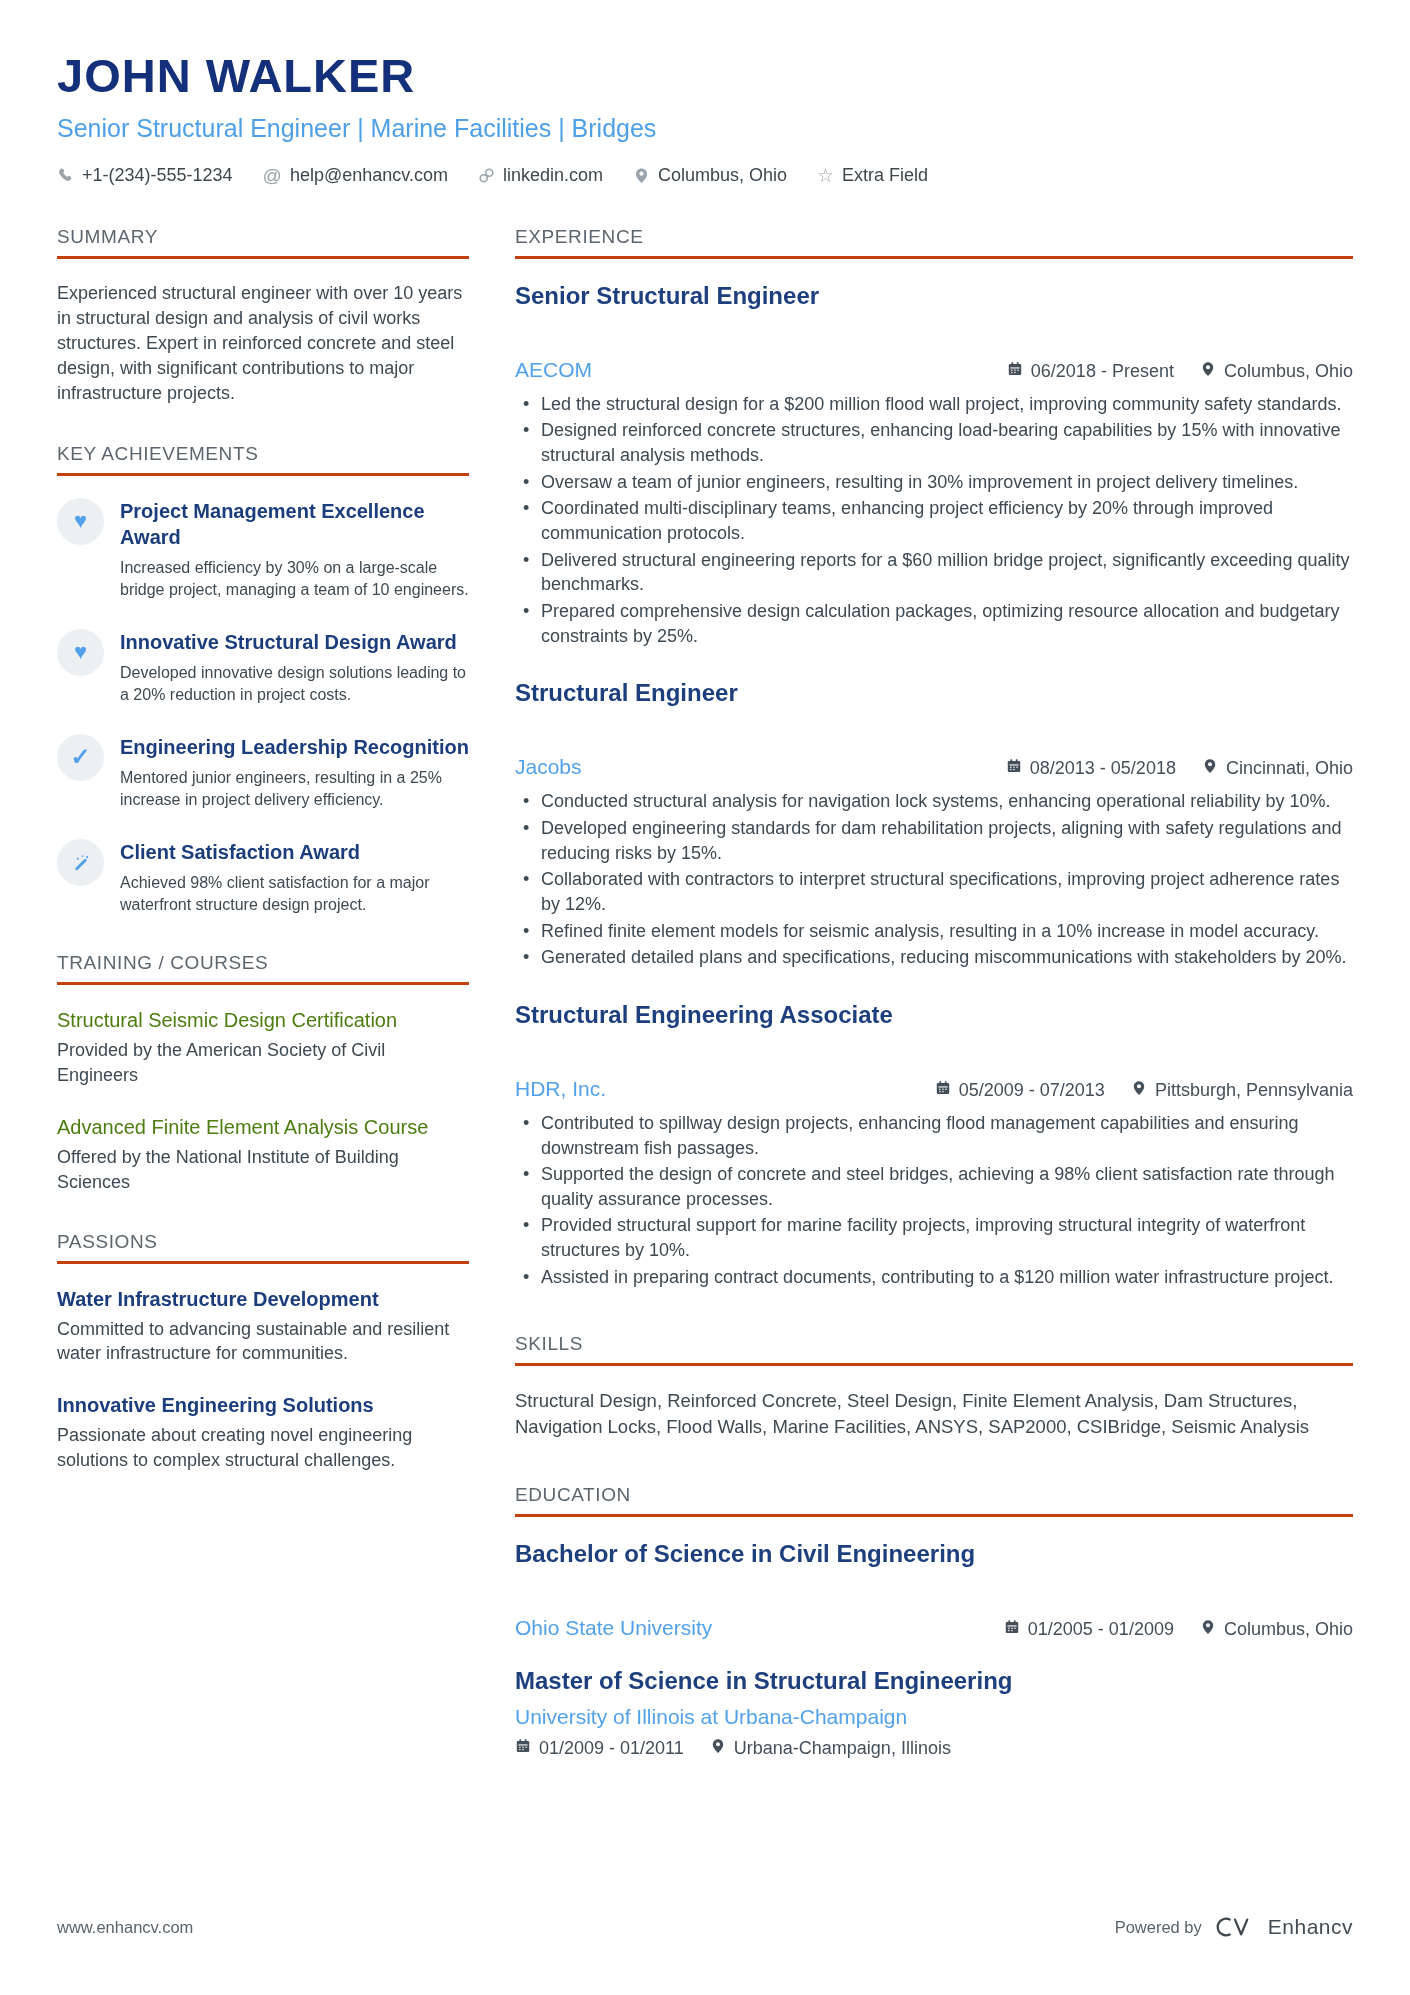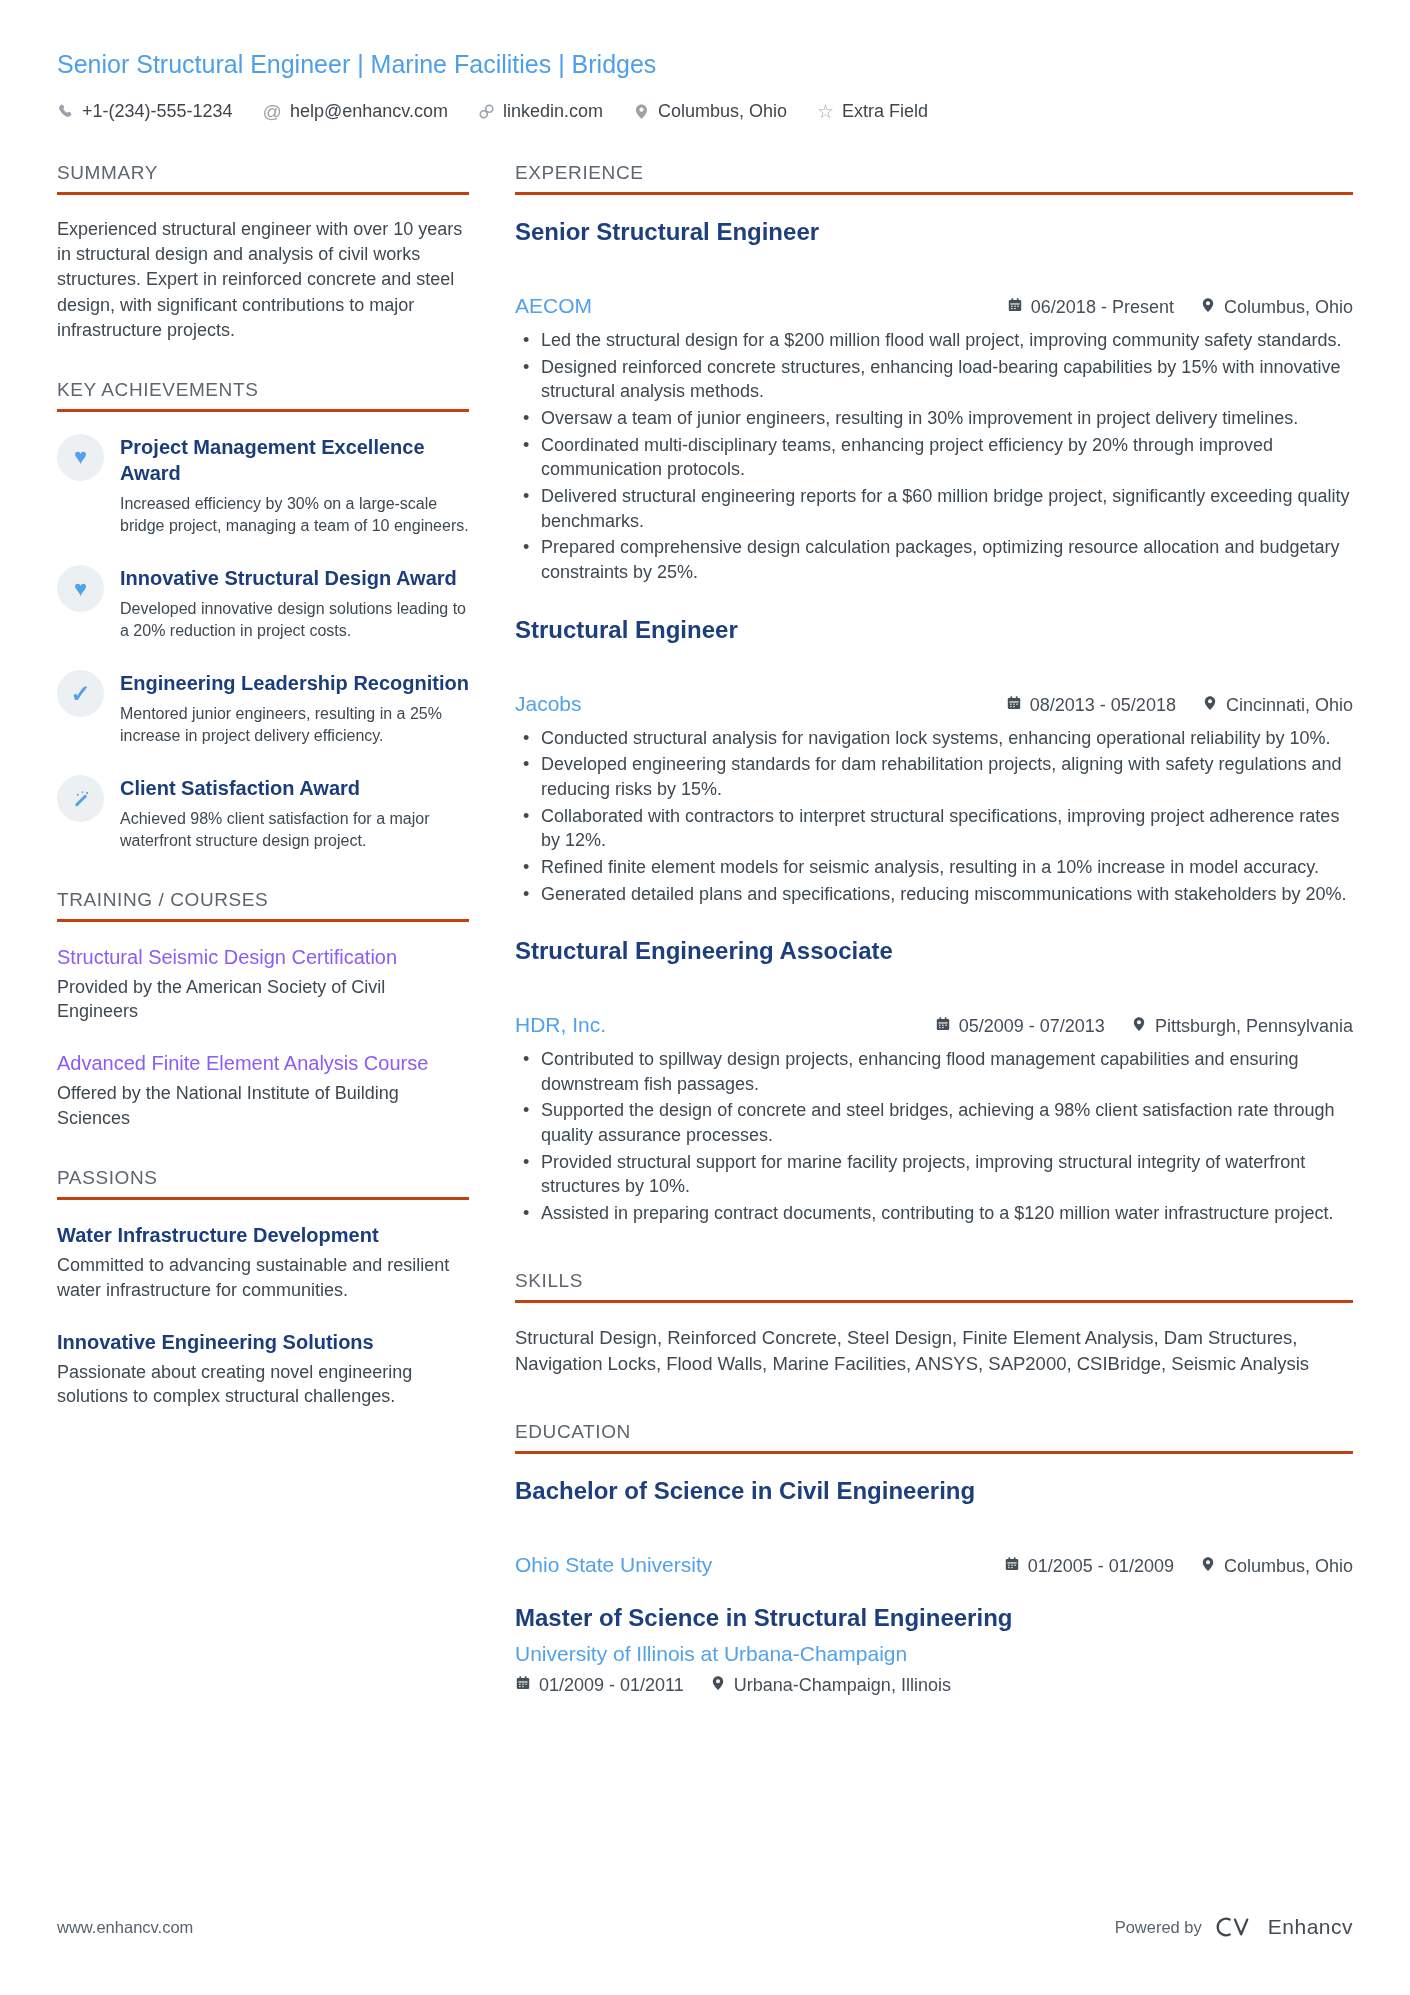--- a/index.html
+++ b/index.html
@@ -70,21 +70,21 @@
   .circle .glyph.check { font-weight: 700; font-size: 24px; }
   .ach h3 {
     font-size: 20px; font-weight: 600; color: #1c3d7c;
     line-height: 1.3; margin-bottom: 7px;
   }
   .ach p { font-size: 16px; line-height: 1.38; color: #3e4952; }
   
   .litem { margin-bottom: 26px; }
   .litem:last-child { margin-bottom: 0; }
   .litem h3 { font-size: 20px; line-height: 1.3; margin-bottom: 5px; }
-  .litem h3.blue { color: #8b5cf6; font-weight: 500; }
+  .litem h3.blue { color: #4d7c0f; font-weight: 500; }
   .litem h3.navy { color: #1c3d7c; font-weight: 600; }
   .litem p { font-size: 18px; line-height: 1.38; color: #3e4952; }
   
   .job { margin-bottom: 30px; }
   .job:last-child { margin-bottom: 0; }
   .jtitle { font-size: 24px; font-weight: 600; color: #1e3f7d; margin-bottom: 9px; line-height: 1.25; }
   .jrow { display: flex; justify-content: space-between; align-items: baseline; margin-bottom: 10px; }
   .company { font-size: 21px; font-weight: 500; color: #52a1ea; margin-top: 38px; }
   .meta { display: inline-flex; gap: 26px; font-size: 18px; color: #454f59; align-items: center; }
   .meta.below { margin-top: 9px; }
@@ -112,20 +112,21 @@
   .powered { display: inline-flex; align-items: center; gap: 12px; justify-content: space-between; }
   .brand { font-size: 21px; color: #434b54; letter-spacing: 0.5px; }
   .logo-svg { width: 42px; height: 24px; }
 </style>
 </head>
 <body>
 
 <div class="page">
 
   <header>
+    <div class="name">JOHN WALKER</div>
     <div class="subtitle">Senior Structural Engineer | Marine Facilities | Bridges</div>
     <div class="contacts">
       <span class="contact">
         <svg class="cicon" viewBox="0 0 16 16">
             <path fill="#9aa3ab" d="M6.2 2.6 5 1.7c-.5-.4-1.2-.3-1.6.2l-1 1.3c-.6.8-.6 1.9 0 3.1 1.3 2.6 3.7 5 6.3 6.3 1.2.6 2.3.6 3.1 0l1.3-1c.5-.4.6-1.1.2-1.6l-.9-1.2c-.4-.5-1-.6-1.5-.4l-1.6.7C8 8.4 6.6 7 5.9 5.7l.7-1.6c.2-.5.1-1-.4-1.5z"></path>
           </svg>
         <span>+1-(234)-555-1234</span>
       </span>
       <span class="contact">
         <span class="cicon-char">@</span>

